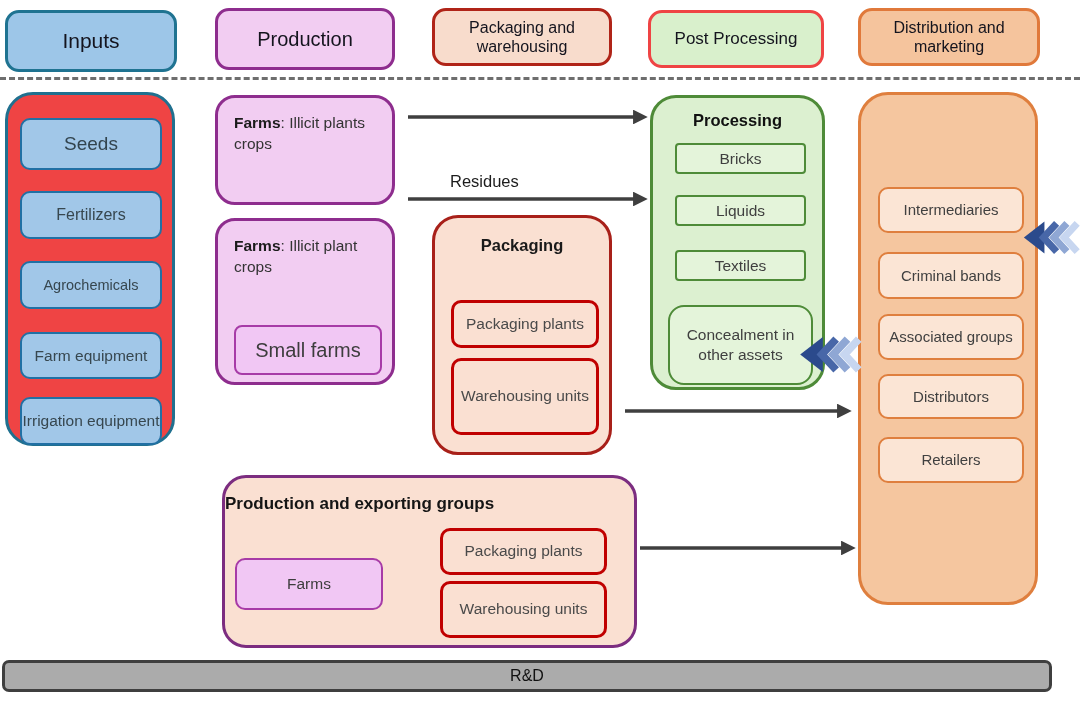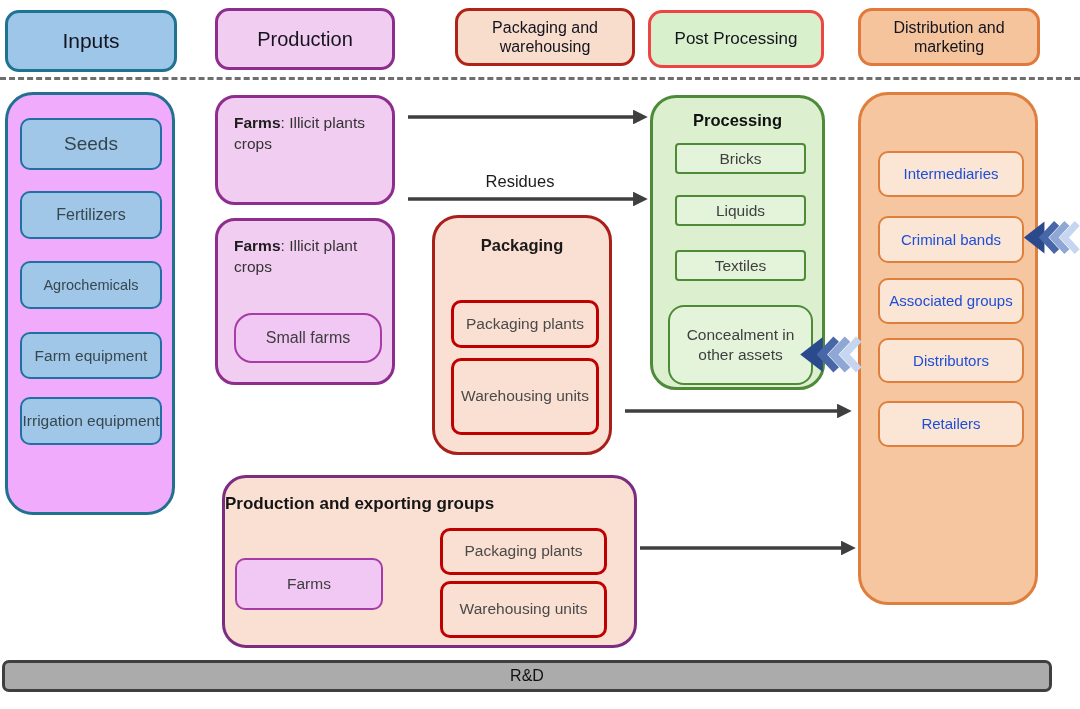--- a/index.html
+++ b/index.html
@@ -9,80 +9,80 @@
     position:relative; width:1080px; height:709px; background:#ffffff;
     overflow:hidden; color:#262626;
   }
   .abs { position:absolute; }
   .flex-c { display:flex; align-items:center; justify-content:center; text-align:center; }
 
   
   .hdr { border-radius:14px; font-size:19px; color:#14141e; line-height:1.2; }
   .hdr-inputs      { left:5px;  top:10px; width:172px; height:62px; background:#9DC6E8; border:3px solid #1F7391; font-size:21px; }
   .hdr-production  { left:215px; top:8px; width:180px; height:62px; background:#F2CDF2; border:3px solid #8E2D8E; font-size:20px; }
-  .hdr-packaging   { left:432px; top:8px; width:180px; height:58px; background:#F8DCCC; border:3px solid #B02418; font-size:16px;margin-left:23px; }
+  .hdr-packaging   { left:432px; top:8px; width:180px; height:58px; background:#F8DCCC; border:3px solid #B02418; font-size:16px; }
   .hdr-postproc    { left:648px; top:10px; width:176px; height:58px; background:#D9F0CC; border:3px solid #ef4444; font-size:17px; }
   .hdr-distribution{ left:858px; top:8px; width:182px; height:58px; background:#F5C49D; border:3px solid #E0793B; font-size:16px; }
 
   .dashed-sep { left:0; top:77px; width:1080px; height:0; border-top:3px dashed #6e6e6e; }
 
   
-  .inputs-panel { left:5px; top:92px; width:170px; height:423px; background:#f0abfc; border:3px solid #20708F; border-radius:28px; }
+  .inputs-panel { left:5px; top:92px; width:170px; height:354px; background:#ef4444; border:3px solid #20708F; border-radius:28px; }
   .inputs-item { position:absolute; left:12px; width:142px; background:#A1C7E8; border:2.5px solid #2170A4; border-radius:10px; color:#37474f; font-size:15.5px; line-height:1.25; }
   .ii-0 { top:23px;  height:52px; font-size:19px; color:#32444e; }
   .ii-1 { top:96px;  height:48px; font-size:16px; }
   .ii-2 { top:166px; height:48px; font-size:14.5px; }
   .ii-3 { top:237px; height:47px; }
   .ii-4 { top:302px; height:48px; }
 
   
   .farms-box { background:#F2CDF2; border:3px solid #8E2D8E; border-radius:20px; color:#333; font-size:15.5px; line-height:1.35; padding:15px 16px; }
   .farms-box b { color:#1c1c1c; }
   .farms-1 { left:215px; top:95px;  width:180px; height:110px; }
   .farms-2 { left:215px; top:218px; width:180px; height:167px; }
-  .small-farms { left:16px; top:92px; width:148px; height:50px; background:#F1C7F4; border:2.5px solid #A73BA7; border-radius:18px; font-size:16px; color:#3d3d3d; }
+  .small-farms { left:16px; top:104px; width:148px; height:50px; background:#F1C7F4; border:2.5px solid #A73BA7; border-radius:8px; font-size:20px; color:#3d3d3d; }
 
   
   .packaging-panel { left:432px; top:215px; width:180px; height:240px; background:#FAE0D2; border:3px solid #A82019; border-radius:26px; }
   .pkg-title { position:absolute; top:18px; left:0; width:100%; text-align:center; font-weight:bold; font-size:16.5px; color:#1a1a1a; }
   .pkg-item { position:absolute; left:16px; width:148px; background:#FAE0D2; border:3px solid #C00000; border-radius:10px; font-size:15.5px; color:#4a4a4a; line-height:1.3; }
   .pk-0 { top:82px;  height:48px; }
   .pk-1 { top:140px; height:77px; }
 
   
   .processing-panel { left:650px; top:95px; width:175px; height:295px; background:#DCF0D0; border:3px solid #4E8B38; border-radius:26px; }
   .proc-title { position:absolute; top:13px; left:0; width:100%; text-align:center; font-weight:bold; font-size:16.5px; color:#111; }
   .proc-item { position:absolute; left:22px; width:131px; background:#E4F4DA; border:2.5px solid #4E8B38; border-radius:4px; font-size:15.5px; color:#3f3f3f; line-height:1.28; }
   .pr-0 { top:45px;  height:31px; }
   .pr-1 { top:97px;  height:31px;text-align:center; }
   .pr-2 { top:152px; height:31px; }
   .pr-3 { top:197px; left:15px; width:145px; height:80px; border-radius:16px;margin-top:10px; }
 
   
   .distribution-panel { left:858px; top:92px; width:180px; height:513px; background:#F5C69F; border:3px solid #DF7F3E; border-radius:30px; }
-  .dist-item { position:absolute; left:17px; width:146px; background:#FBE5D5; border:2.5px solid #DF7F3E; border-radius:10px; font-size:15px; color:#1d4ed8; line-height:1.28; }
+  .dist-item { position:absolute; left:17px; width:146px; background:#FBE5D5; border:2.5px solid #DF7F3E; border-radius:10px; font-size:15px; color:#404040; line-height:1.28;margin-top:36px; }
   .di-0 { top:56px;  height:46px; }
   .di-1 { top:121px; height:47px; }
   .di-2 { top:183px; height:46px; }
   .di-3 { top:243px; height:45px; }
   .di-4 { top:306px; height:46px; }
 
   
   .peg-panel { left:222px; top:475px; width:415px; height:173px; background:#FAE0D2; border:3px solid #7C2D80; border-radius:24px; }
   .peg-title { position:absolute; top:16px; left:0; width:100%; text-align:left; font-weight:bold; font-size:17px; color:#151515; }
   .peg-farms { position:absolute; left:10px; top:80px; width:148px; height:52px; background:#F1C7F4; border:2.5px solid #A73BA7; border-radius:10px; font-size:15.5px; color:#3d3d3d; }
   .peg-item { position:absolute; left:215px; width:167px; background:#FAE0D2; border:3px solid #C00000; border-radius:10px; font-size:15.5px; color:#4a4a4a; line-height:1.3; }
   .pg-0 { top:50px;  height:47px; }
   .pg-1 { top:103px; height:57px; }
 
   
   .rnd-bar { left:2px; top:660px; width:1050px; height:32px; background:#ABABAB; border:3px solid #3F3F3F; border-radius:7px; font-size:16px; color:#111; }
 
   
-  .residues-label { left:450px; top:172px; width:140px; text-align:center; font-size:16.5px; color:#1c1c1c; }
+  .residues-label { left:450px; top:172px; width:140px; font-size:16.5px; color:#1c1c1c; }
   .arrow-layer { left:0; top:0; width:1080px; height:709px; pointer-events:none; }
   .chevrons { pointer-events:none; }
 </style>
 </head>
 <body>
 
 <div class="canvas">
 
   <div class="abs flex-c hdr hdr-inputs">Inputs</div>
   <div class="abs flex-c hdr hdr-production">Production</div>

